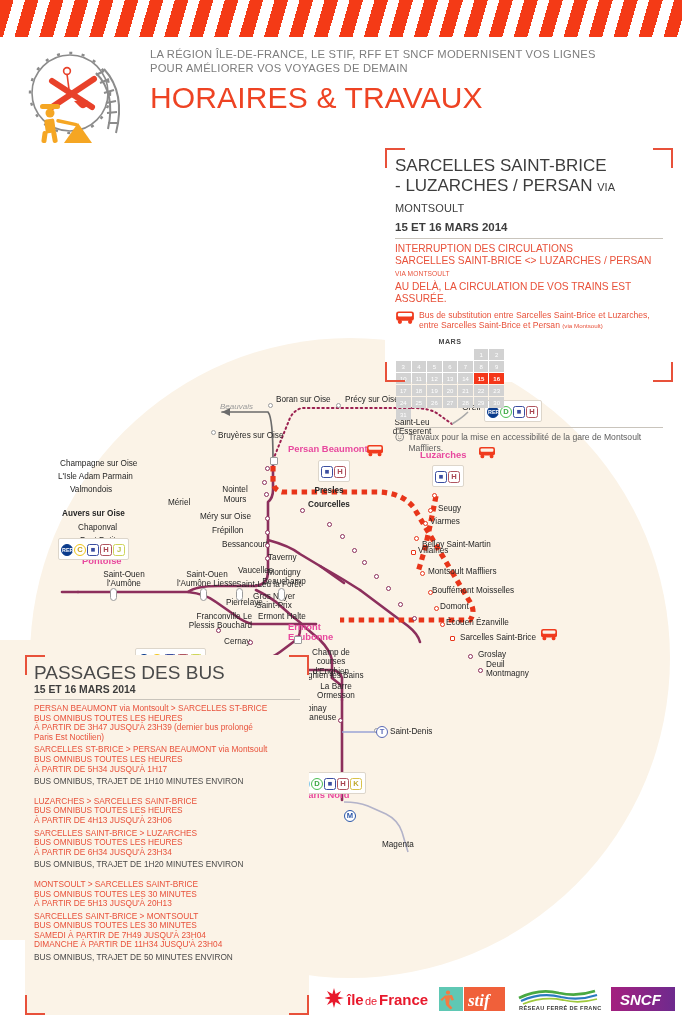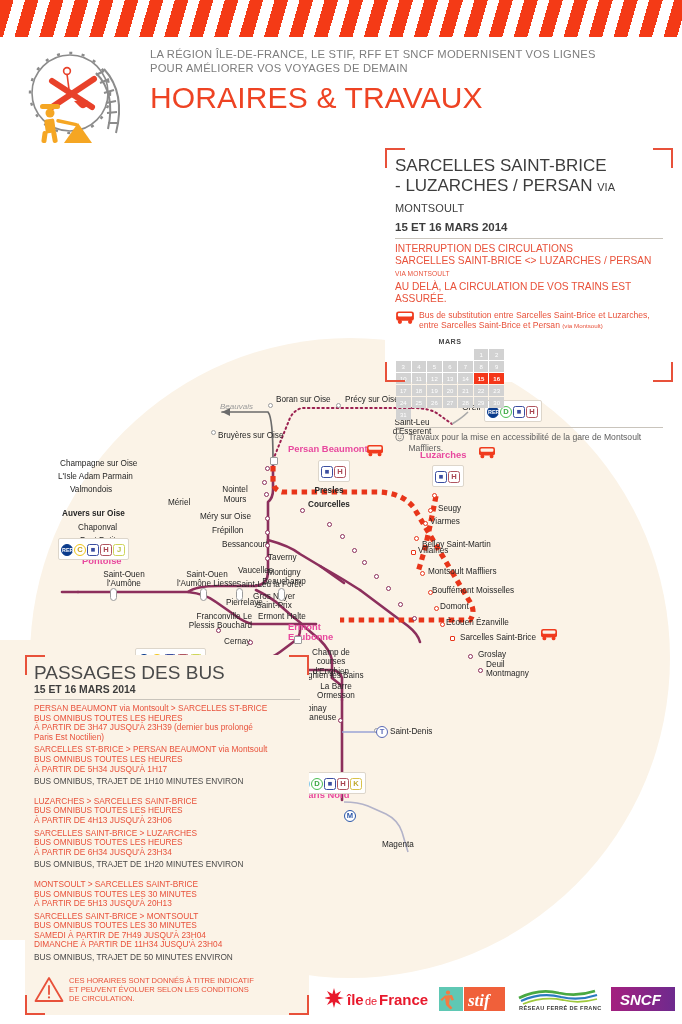--- a/index.html
+++ b/index.html
@@ -542,32 +542,20 @@
         <div class="bs-block">
           <div class="bs-red">SARCELLES SAINT-BRICE &gt; MONTSOULT</div>
           <div class="bs-red">BUS OMNIBUS TOUTES LES 30 MINUTES</div>
           <div class="bs-red">SAMEDI À PARTIR DE 7H49 JUSQU'À 23H04</div>
           <div class="bs-red">DIMANCHE À PARTIR DE 11H34 JUSQU'À 23H04</div>
           <div class="bs-dark">BUS OMNIBUS, TRAJET DE 50 MINUTES ENVIRON</div>
           <div class="bs-gap"></div>
         </div>
       </div>
 
-    <div class="bs-warn">
-      <svg width="30" height="27" viewBox="0 0 30 27">
-        <path d="M15 2 L28.5 25 L1.5 25 Z" fill="none" stroke="#e8513a" stroke-width="1.8" stroke-linejoin="round"></path>
-        <line x1="15" y1="10" x2="15" y2="18" stroke="#e8513a" stroke-width="1.8" stroke-linecap="round"></line>
-        <circle cx="15" cy="21.4" r="1.1" fill="#e8513a"></circle>
-      </svg>
-      <div class="bs-warn-txt">
-        <div>CES HORAIRES SONT DONNÉS À TITRE INDICATIF</div>
-        <div>ET PEUVENT ÉVOLUER SELON LES CONDITIONS</div>
-        <div>DE CIRCULATION.</div>
-      </div>
-    </div>
   </div>
 </div>
 
 <div style="position:absolute;left:325px;top:980px;width:350px;height:38px;display:flex;align-items:center;justify-content:space-between;">
 
   <svg width="104" height="26" viewBox="0 0 104 26">
     <g fill="#e8192c">
       <path d="M9 2 L10.6 8 L16 5 L12.8 10.5 L19 12 L12.8 13.5 L16 19 L10.6 16 L9 22 L7.4 16 L2 19 L5.2 13.5 L-1 12 L5.2 10.5 L2 5 L7.4 8 Z"></path>
     </g>
     <text x="22" y="19" font-family="Liberation Sans, sans-serif" font-size="15" font-weight="bold" fill="#e8192c">île</text>

